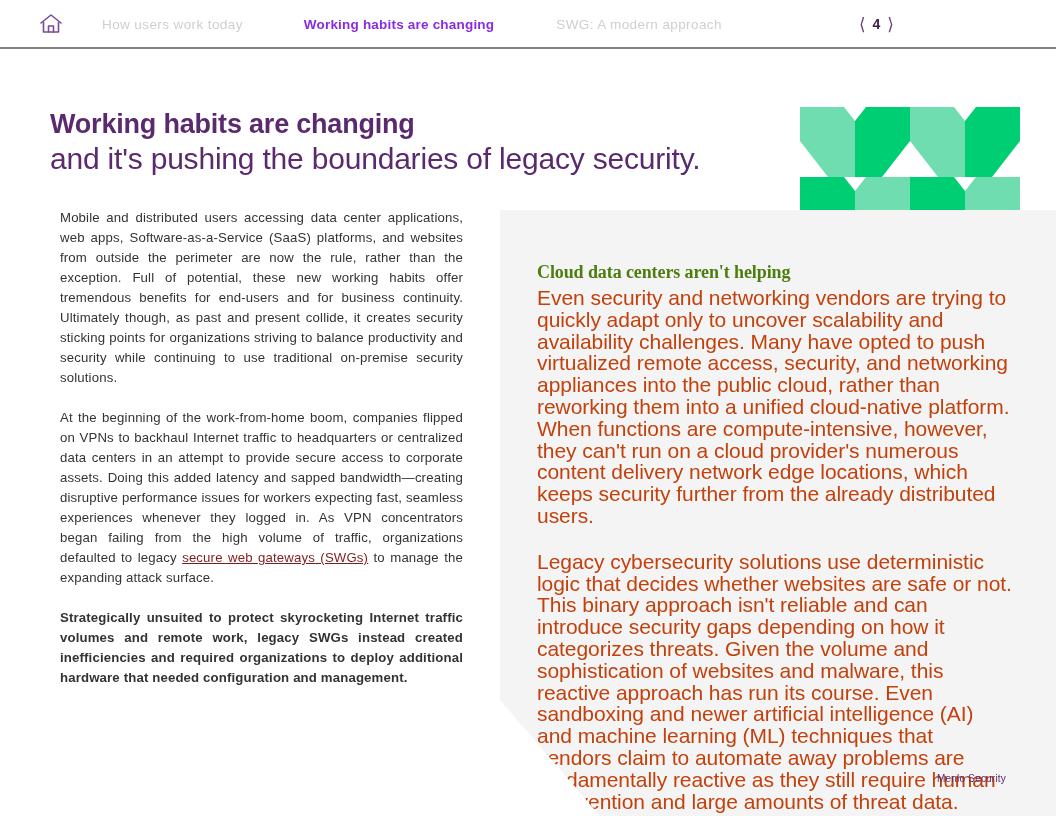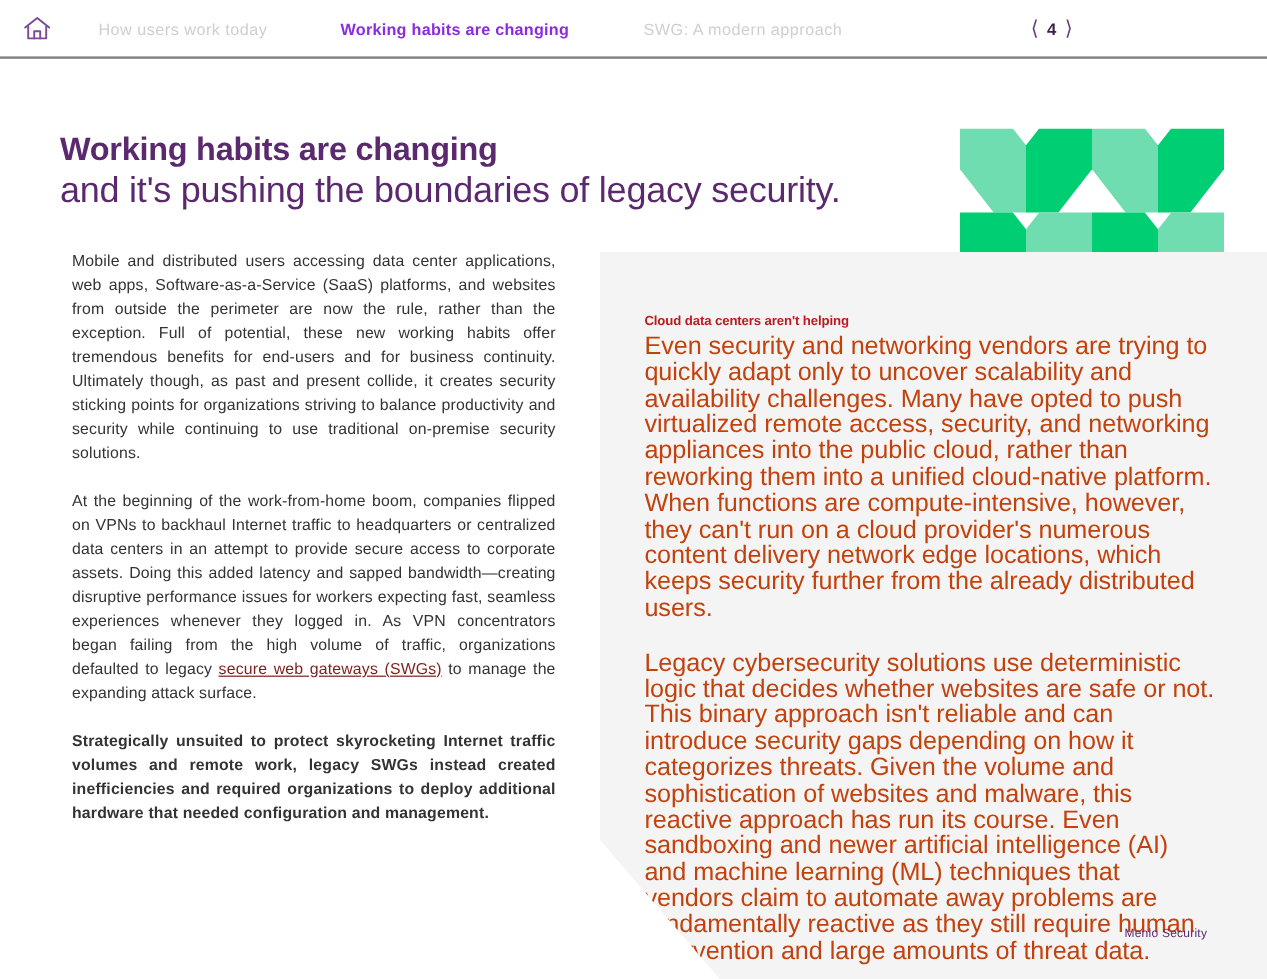--- a/index.html
+++ b/index.html
@@ -19,20 +19,21 @@
   
   #topnav {
     position: absolute;
     left: 0; top: 0;
     width: 912px;
     height: 48px;
     background: #ffffff;
     display: flex;
     align-items: center;
     box-sizing: border-box;
+    padding-left: 20px;
   }
   #nav-divider {
     position: absolute;
     left: 0; top: 47px;
     width: 1056px;
     height: 2px;
     background: #808080;
   }
   #home-btn {
     width: 62px;
@@ -150,25 +151,26 @@
     background: #F4F4F4;
     clip-path: polygon(0 0, 100% 0, 100% 100%, 100px 100%, 0 calc(100% - 116px));
   }
   #right-content {
     position: absolute;
     left: 37px;
     top: 52px;
     width: 475px;
   }
   .panel-heading {
-    font-size: 11px;
-    font-weight: bold;
-    color: #b91c1c;
+    font-size: 18px;
+    font-weight: bold;
+    color: #4d7c0f;
     margin: 0 0 4px 0;
     letter-spacing: -0.1px;
+    font-family: Liberation Serif, serif;
   }
   .panel-body {
     font-size: 21px;
     line-height: 21.8px;
     color: #c2410c;
     margin: 0 0 24px 0;
     letter-spacing: -0.05px;
   }
   .panel-body:last-child { margin-bottom: 0; }
 

